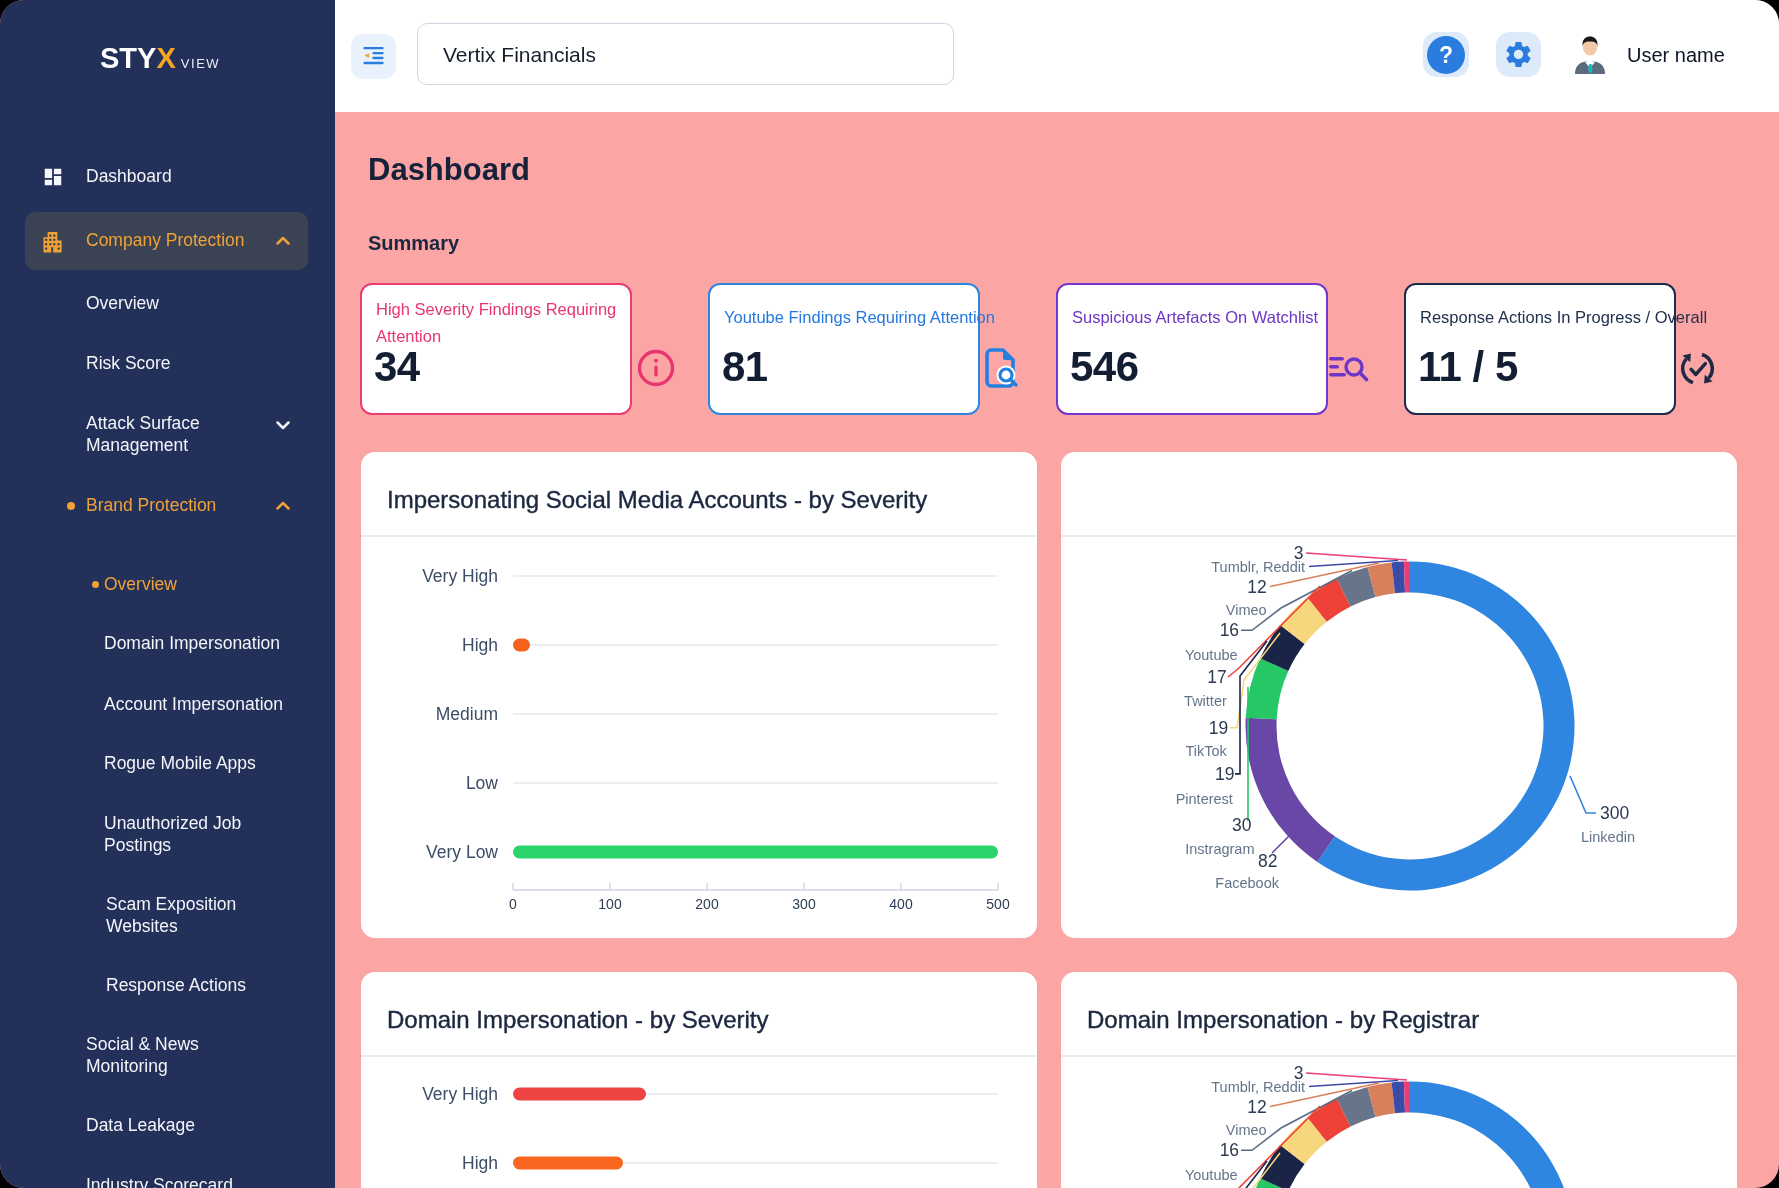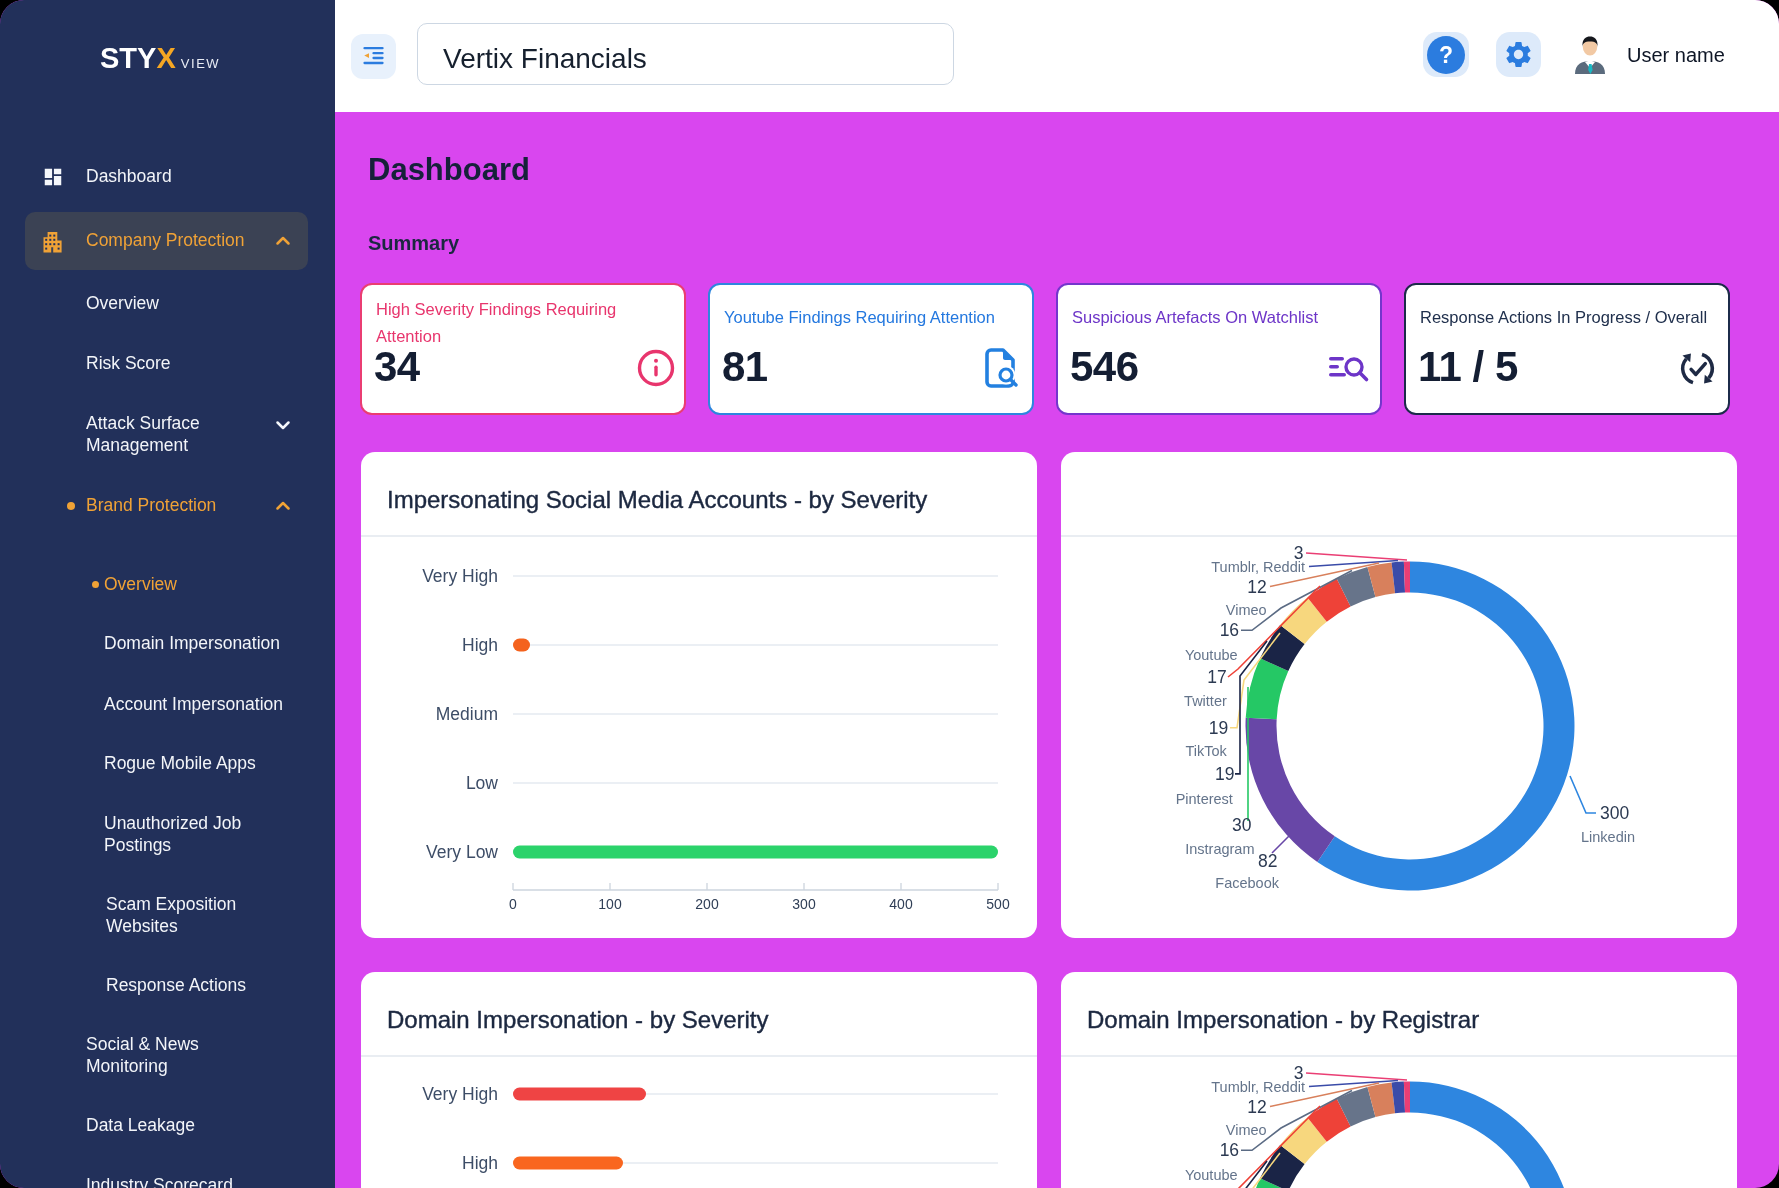--- a/index.html
+++ b/index.html
@@ -1,24 +1,24 @@
 <!DOCTYPE html>
 <html><head><meta charset="utf-8"><style>
 * { margin:0; padding:0; box-sizing:border-box; }
 html,body { width:1779px; height:1188px; background:#000; overflow:hidden; }
 body { font-family:"Liberation Sans", sans-serif; }
-.screen { position:absolute; left:0; top:0; width:1779px; height:1188px; background:#d946ef;
+.screen { position:absolute; left:0; top:0; width:1779px; height:1188px; background:#fca5a5;
   border-radius:24px; overflow:hidden; }
 .sidebar { position:absolute; left:0; top:0; width:335px; height:1188px; background:#22305a; }
 .topbar { position:absolute; left:335px; top:0; width:1444px; height:112px; background:#ffffff; }
 .abs { position:absolute; }
 .mi { position:absolute; color:#f3f5f9; font-size:17.5px; line-height:21.5px; white-space:nowrap; }
 .orange { color:#f0a236; }
 .card { position:absolute; background:#fff; border-radius:14px;text-decoration:underline; }
-.scard { position:absolute; background:#fff; border-radius:12px; width:326px; height:132px; }
+.scard { position:absolute; background:#fff; border-radius:12px; width:272px; height:132px; }
 .sctitle { position:absolute; left:14px; top:19px; font-size:16.5px; line-height:27px; width:275px; }
 .ctitle { position:absolute; left:26px; top:34px; font-size:24px; color:#1c2840; white-space:nowrap; -webkit-text-stroke:0.4px #1c2840; }
 .cdiv { position:absolute; left:0; top:83px; width:676px; height:1.5px; background:#e9edf2; }
 </style></head><body>
 <div class="screen">
   <div class="sidebar">
     <div class="abs" style="left:100px;top:42px;font-size:29px;font-weight:bold;color:#fff;">STY<span style="color:#f5a623">X</span><span style="font-size:13px;font-weight:normal;letter-spacing:1.5px;color:#e9edf5;"> VIEW</span></div>
     <div class="abs" style="left:42px;top:166px;"><svg width="22" height="22" viewBox="0 0 24 24" fill="#f5f7fb">
           <path d="M3 13h8V3H3v10zm0 8h8v-6H3v6zm10 0h8V11h-8v10zm0-18v6h8V3h-8z"></path>
         </svg></div>
@@ -72,21 +72,21 @@
     <div class="abs" style="left:25px;top:43px;"><svg width="27" height="27" viewBox="0 0 24 24">
           <g fill="#2b7cdf">
             <rect x="3" y="3.5" width="18" height="2.1" rx="1"></rect>
             <rect x="11" y="7.9" width="10" height="2.1" rx="1"></rect>
             <rect x="11" y="12.3" width="10" height="2.1" rx="1"></rect>
             <rect x="3" y="16.7" width="18" height="2.1" rx="1"></rect>
           </g>
           <path d="M8 9l-4.2 2.2L8 13.4z" fill="#f0a236"></path>
         </svg></div>
     <div class="abs" style="left:82px;top:23px;width:537px;height:62px;border:1.5px solid #cdd7e3;border-radius:10px;background:#fff;"></div>
-    <div class="abs" style="left:108px;top:43px;font-size:28px;color:#16202e;">Vertix Financials</div>
+    <div class="abs" style="left:108px;top:43px;font-size:21px;color:#16202e;">Vertix Financials</div>
     <div class="abs" style="left:1088px;top:32px;width:46px;height:45px;background:#ddeafa;border-radius:14px;"></div>
     <div class="abs" style="left:1090px;top:33.5px;"><svg width="42" height="42" viewBox="0 0 42 42">
           <circle cx="21" cy="21" r="19" fill="#2b7cdf"></circle>
           <text x="21" y="29" text-anchor="middle" font-family="Liberation Sans, sans-serif" font-size="23" font-weight="bold" fill="#ffffff">?</text>
         </svg></div>
     <div class="abs" style="left:1161px;top:32px;width:45px;height:45px;background:#ddeafa;border-radius:14px;"></div>
     <div class="abs" style="left:1168px;top:39px;"><svg width="31" height="31" viewBox="0 0 24 24" fill="#2b7cdf">
           <path d="M19.14,12.94c0.04-0.3,0.06-0.61,0.06-0.94c0-0.32-0.02-0.64-0.07-0.94l2.03-1.58c0.18-0.14,0.23-0.41,0.12-0.61 l-1.92-3.32c-0.12-0.22-0.37-0.29-0.59-0.22l-2.39,0.96c-0.5-0.38-1.03-0.7-1.62-0.94L14.4,2.81c-0.04-0.24-0.24-0.41-0.48-0.41 h-3.84c-0.24,0-0.43,0.17-0.47,0.41L9.25,5.35C8.66,5.59,8.12,5.92,7.63,6.29L5.24,5.33c-0.22-0.08-0.47,0-0.59,0.22L2.74,8.87 C2.62,9.08,2.66,9.34,2.86,9.48l2.03,1.58C4.84,11.36,4.8,11.69,4.8,12s0.02,0.64,0.07,0.94l-2.03,1.58 c-0.18,0.14-0.23,0.41-0.12,0.61l1.92,3.32c0.12,0.22,0.37,0.29,0.59,0.22l2.39-0.96c0.5,0.38,1.03,0.7,1.62,0.94l0.36,2.54 c0.05,0.24,0.24,0.41,0.48,0.41h3.84c0.24,0,0.44-0.17,0.47-0.41l0.36-2.54c0.59-0.24,1.13-0.56,1.62-0.94l2.39,0.96 c0.22,0.08,0.47,0,0.59-0.22l1.92-3.32c0.12-0.22,0.07-0.47-0.12-0.61L19.14,12.94z M12,15.6c-1.98,0-3.6-1.62-3.6-3.6 s1.62-3.6,3.6-3.6s3.6,1.62,3.6,3.6S13.98,15.6,12,15.6z"></path>
         </svg></div>
     <div class="abs" style="left:1237px;top:34px;"><svg width="36" height="40" viewBox="0 0 36 40">

